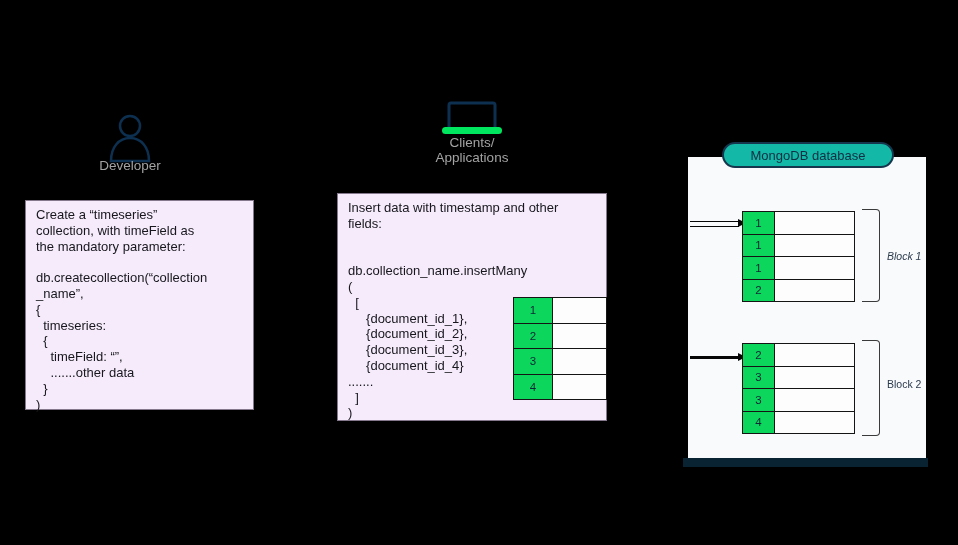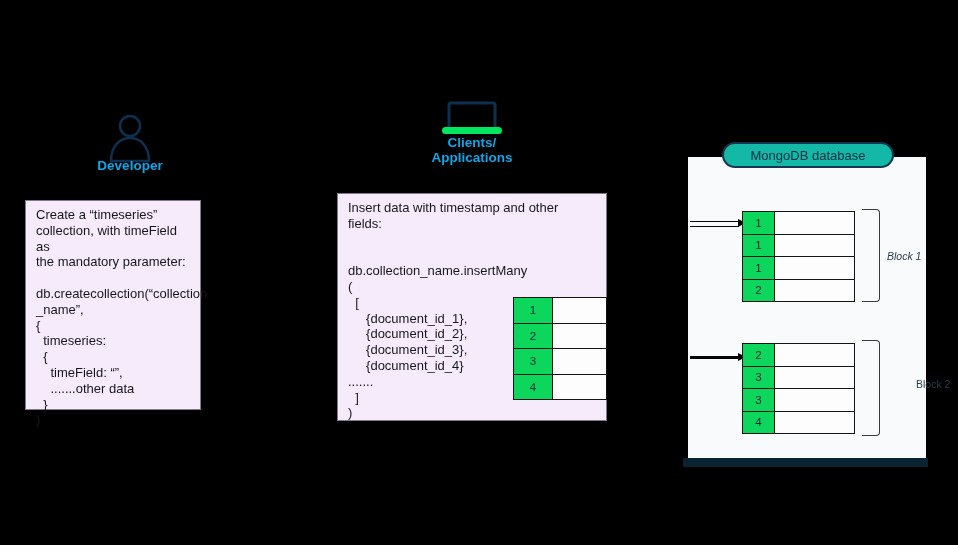--- a/index.html
+++ b/index.html
@@ -3,22 +3,22 @@
 <meta charset="utf-8">
 <style>
   html,body{margin:0;padding:0;}
   body{
     width:958px;height:545px;background:#000;position:relative;overflow:hidden;
     font-family:"Liberation Sans",sans-serif;
   }
   .abs{position:absolute;}
   
   .actor-label{
-    color:#0ea5e9;font-size:13.5px;line-height:15px;text-align:center;
-    white-space:pre-line;font-weight:700;
+    color:#a3a3a3;font-size:13.5px;line-height:15px;text-align:center;
+    white-space:pre-line;font-weight:400;
   }
   
   .code-panel{
     background:#f6ebfb;color:#17171d;font-size:13px;line-height:15.8px;
     white-space:pre-wrap;padding:6px 10px;box-sizing:border-box;
     border:1px solid rgba(40,25,50,.55);
   }
   
   .doc-table{background:#fff;border:1.6px solid #141414;box-sizing:border-box;}
   .doc-row{display:flex;box-sizing:border-box;}
@@ -59,21 +59,21 @@
 </svg>
 <div class="abs actor-label" style="left:80px;top:158px;width:100px;text-align:center;">Developer</div>
 
 <svg class="abs" style="left:440px;top:101px;" width="64" height="36" viewBox="0 0 64 36">
   <rect x="9" y="2" width="46" height="26" rx="2" fill="none" stroke="#0e3050" stroke-width="3"></rect>
   <rect x="2" y="26" width="60" height="7" rx="3.5" fill="#00e65e"></rect>
 </svg>
 <div class="abs actor-label" style="left:412px;top:135px;width:120px;">Clients/
 Applications</div>
 
-<div class="abs code-panel" style="left:25px;top:200px;width:176px;height:210px;">Create a “timeseries”
+<div class="abs code-panel" style="left:25px;top:200px;width:229px;height:210px;">Create a “timeseries”
 collection, with timeField as
 the mandatory parameter:
 
 db.createcollection(“collection
 _name”,
 {
   timeseries:
   {
     timeField: “”,
     .......other data
@@ -157,13 +157,13 @@
   <div class="doc-row">
     <div class="cell-green" style="width:32px;height:21.5px;">3</div>
     <div class="cell-white" style="flex:1;height:21.5px;"></div>
   </div>
   <div class="doc-row">
     <div class="cell-green" style="width:32px;height:21.5px;">4</div>
     <div class="cell-white" style="flex:1;height:21.5px;"></div>
   </div>
 </div>
 <div class="abs bracket" style="left:862px;top:340px;width:18px;height:96px;"></div>
-<div class="abs block-label" style="left:916px;top:378px;">Block 2</div>
+<div class="abs block-label" style="left:887px;top:378px;">Block 2</div>
 
 </body></html>

